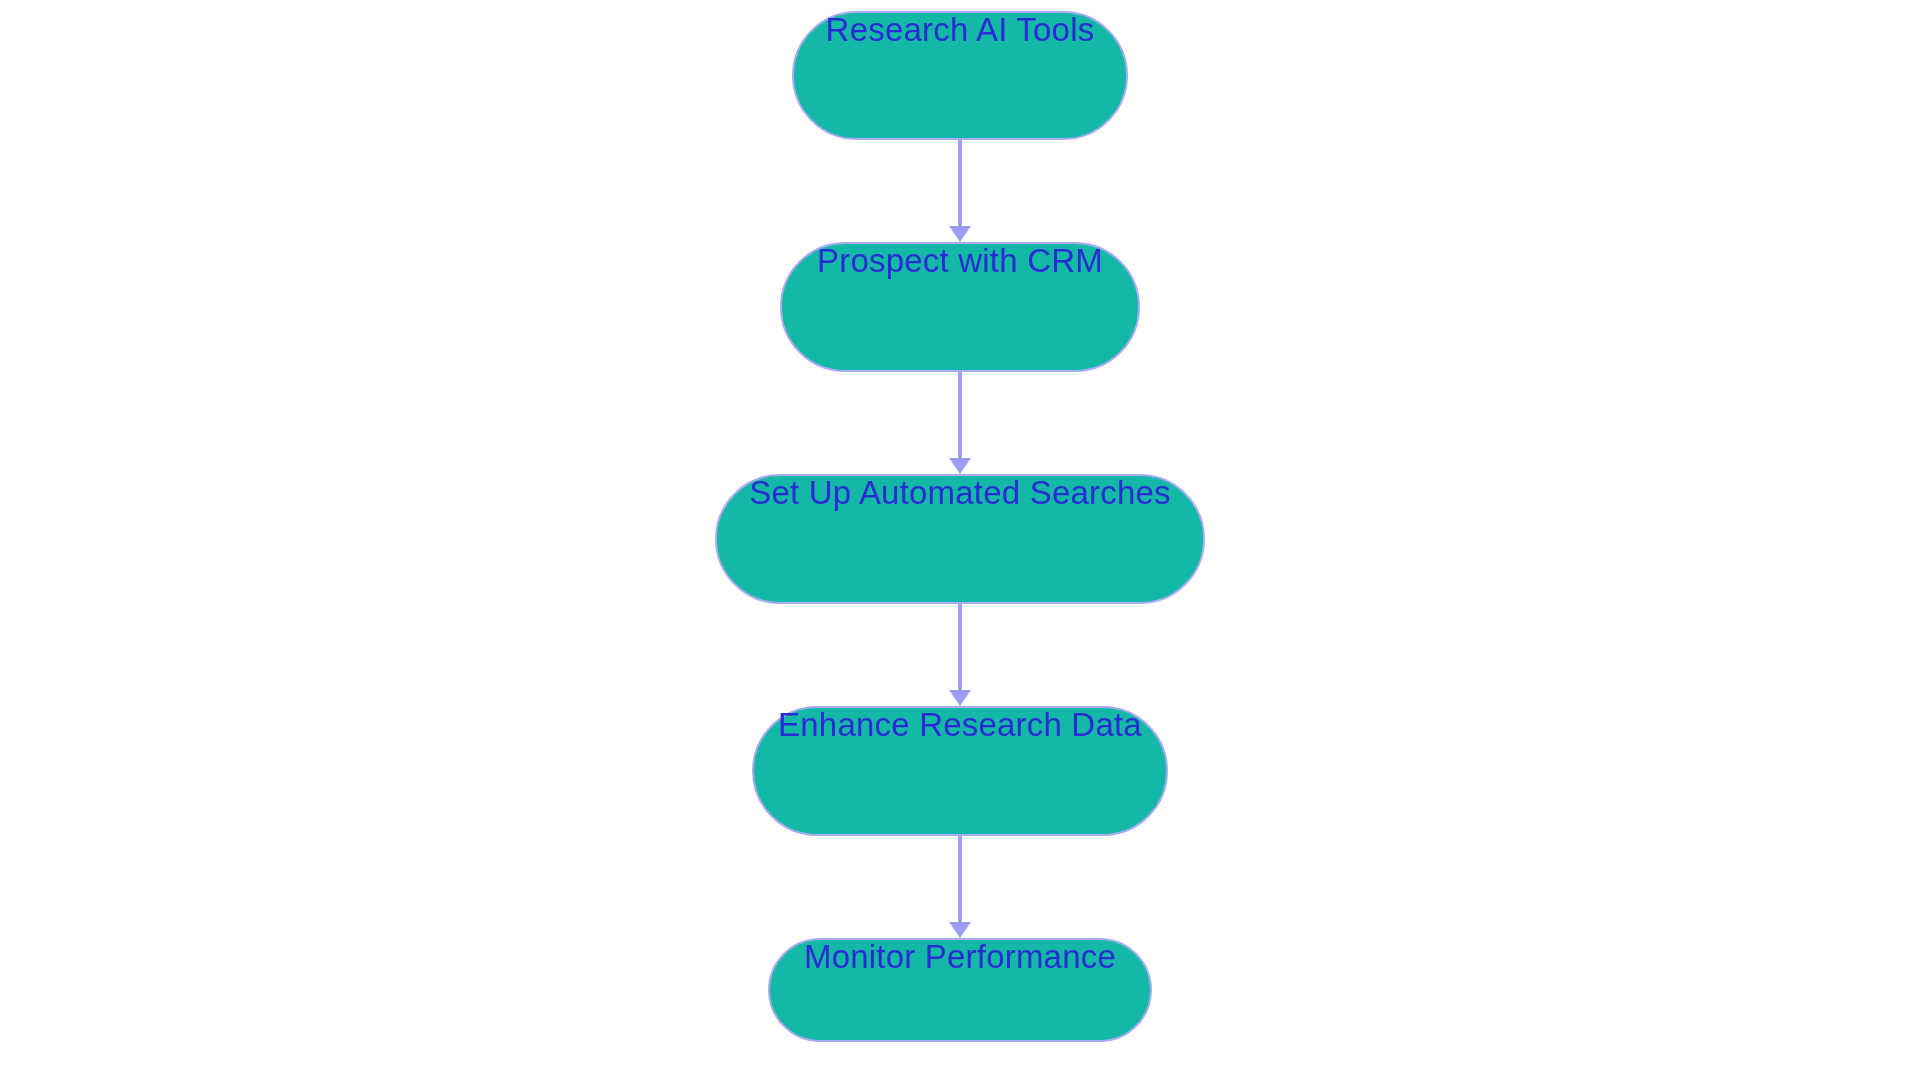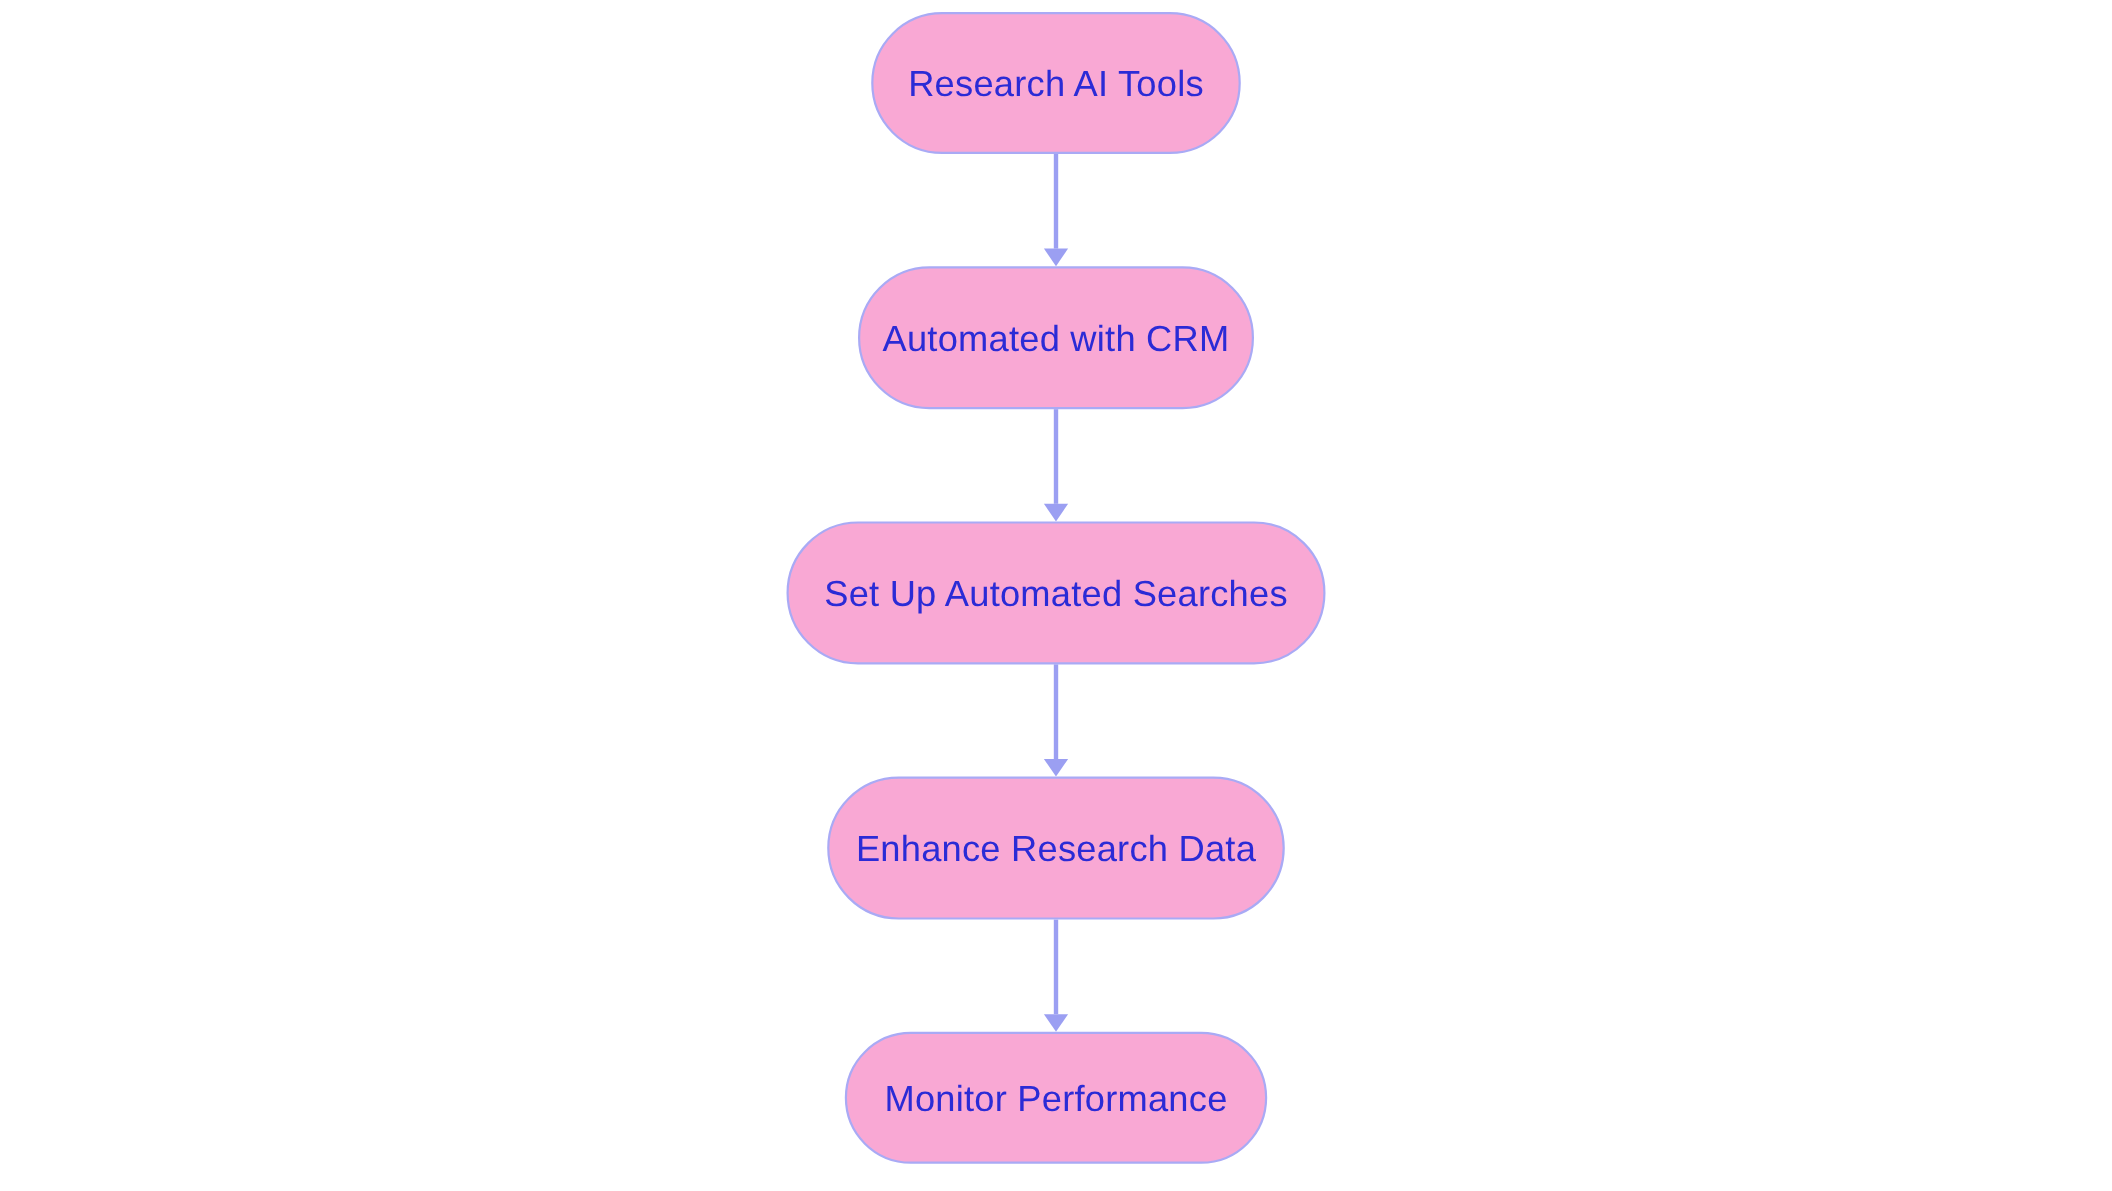--- a/index.html
+++ b/index.html
@@ -20,23 +20,22 @@
     width: 1920px;
     height: 1083px;
     background: #ffffff;
   }
 
   
   .node {
     position: absolute;
     box-sizing: border-box;
     display: flex;
-    align-items: center;
     justify-content: center;
-    background: #f9a8d4;
+    background: #14b8a6;
     border: 2px solid #a9aaf5;
     border-radius: 9999px;
     transform: translateX(-50%);
     left: 960px;
   }
   .node-label {
     color: #2b2bd6;
     font-family: "Liberation Sans", sans-serif;
     font-size: 33px;
     font-weight: 400;
@@ -44,21 +43,21 @@
     letter-spacing: 0.2px;
     white-space: nowrap;
     user-select: none;
   }
 
   
   #node-0 { top: 11px;   width: 336px; height: 129px; }
   #node-1 { top: 242px;  width: 360px; height: 130px; }
   #node-2 { top: 474px;  width: 490px; height: 130px; }
   #node-3 { top: 706px;  width: 416px; height: 130px; }
-  #node-4 { top: 938px;  width: 384px; height: 120px; }
+  #node-4 { top: 938px;  width: 384px; height: 104px; }
 
   
   .connector {
     position: absolute;
     left: 960px;
     transform: translateX(-50%);
     width: 26px;
   }
   .connector-line {
     position: absolute;
@@ -97,21 +96,21 @@
   <div class="node" id="node-0">
     <span class="node-label">Research AI Tools</span>
   </div>
 
   <div class="connector" id="conn-0">
     <div class="connector-line"></div>
     <div class="connector-head"></div>
   </div>
 
   <div class="node" id="node-1">
-    <span class="node-label">Automated with CRM</span>
+    <span class="node-label">Prospect with CRM</span>
   </div>
 
   <div class="connector" id="conn-1">
     <div class="connector-line"></div>
     <div class="connector-head"></div>
   </div>
 
   <div class="node" id="node-2">
     <span class="node-label">Set Up Automated Searches</span>
   </div>

